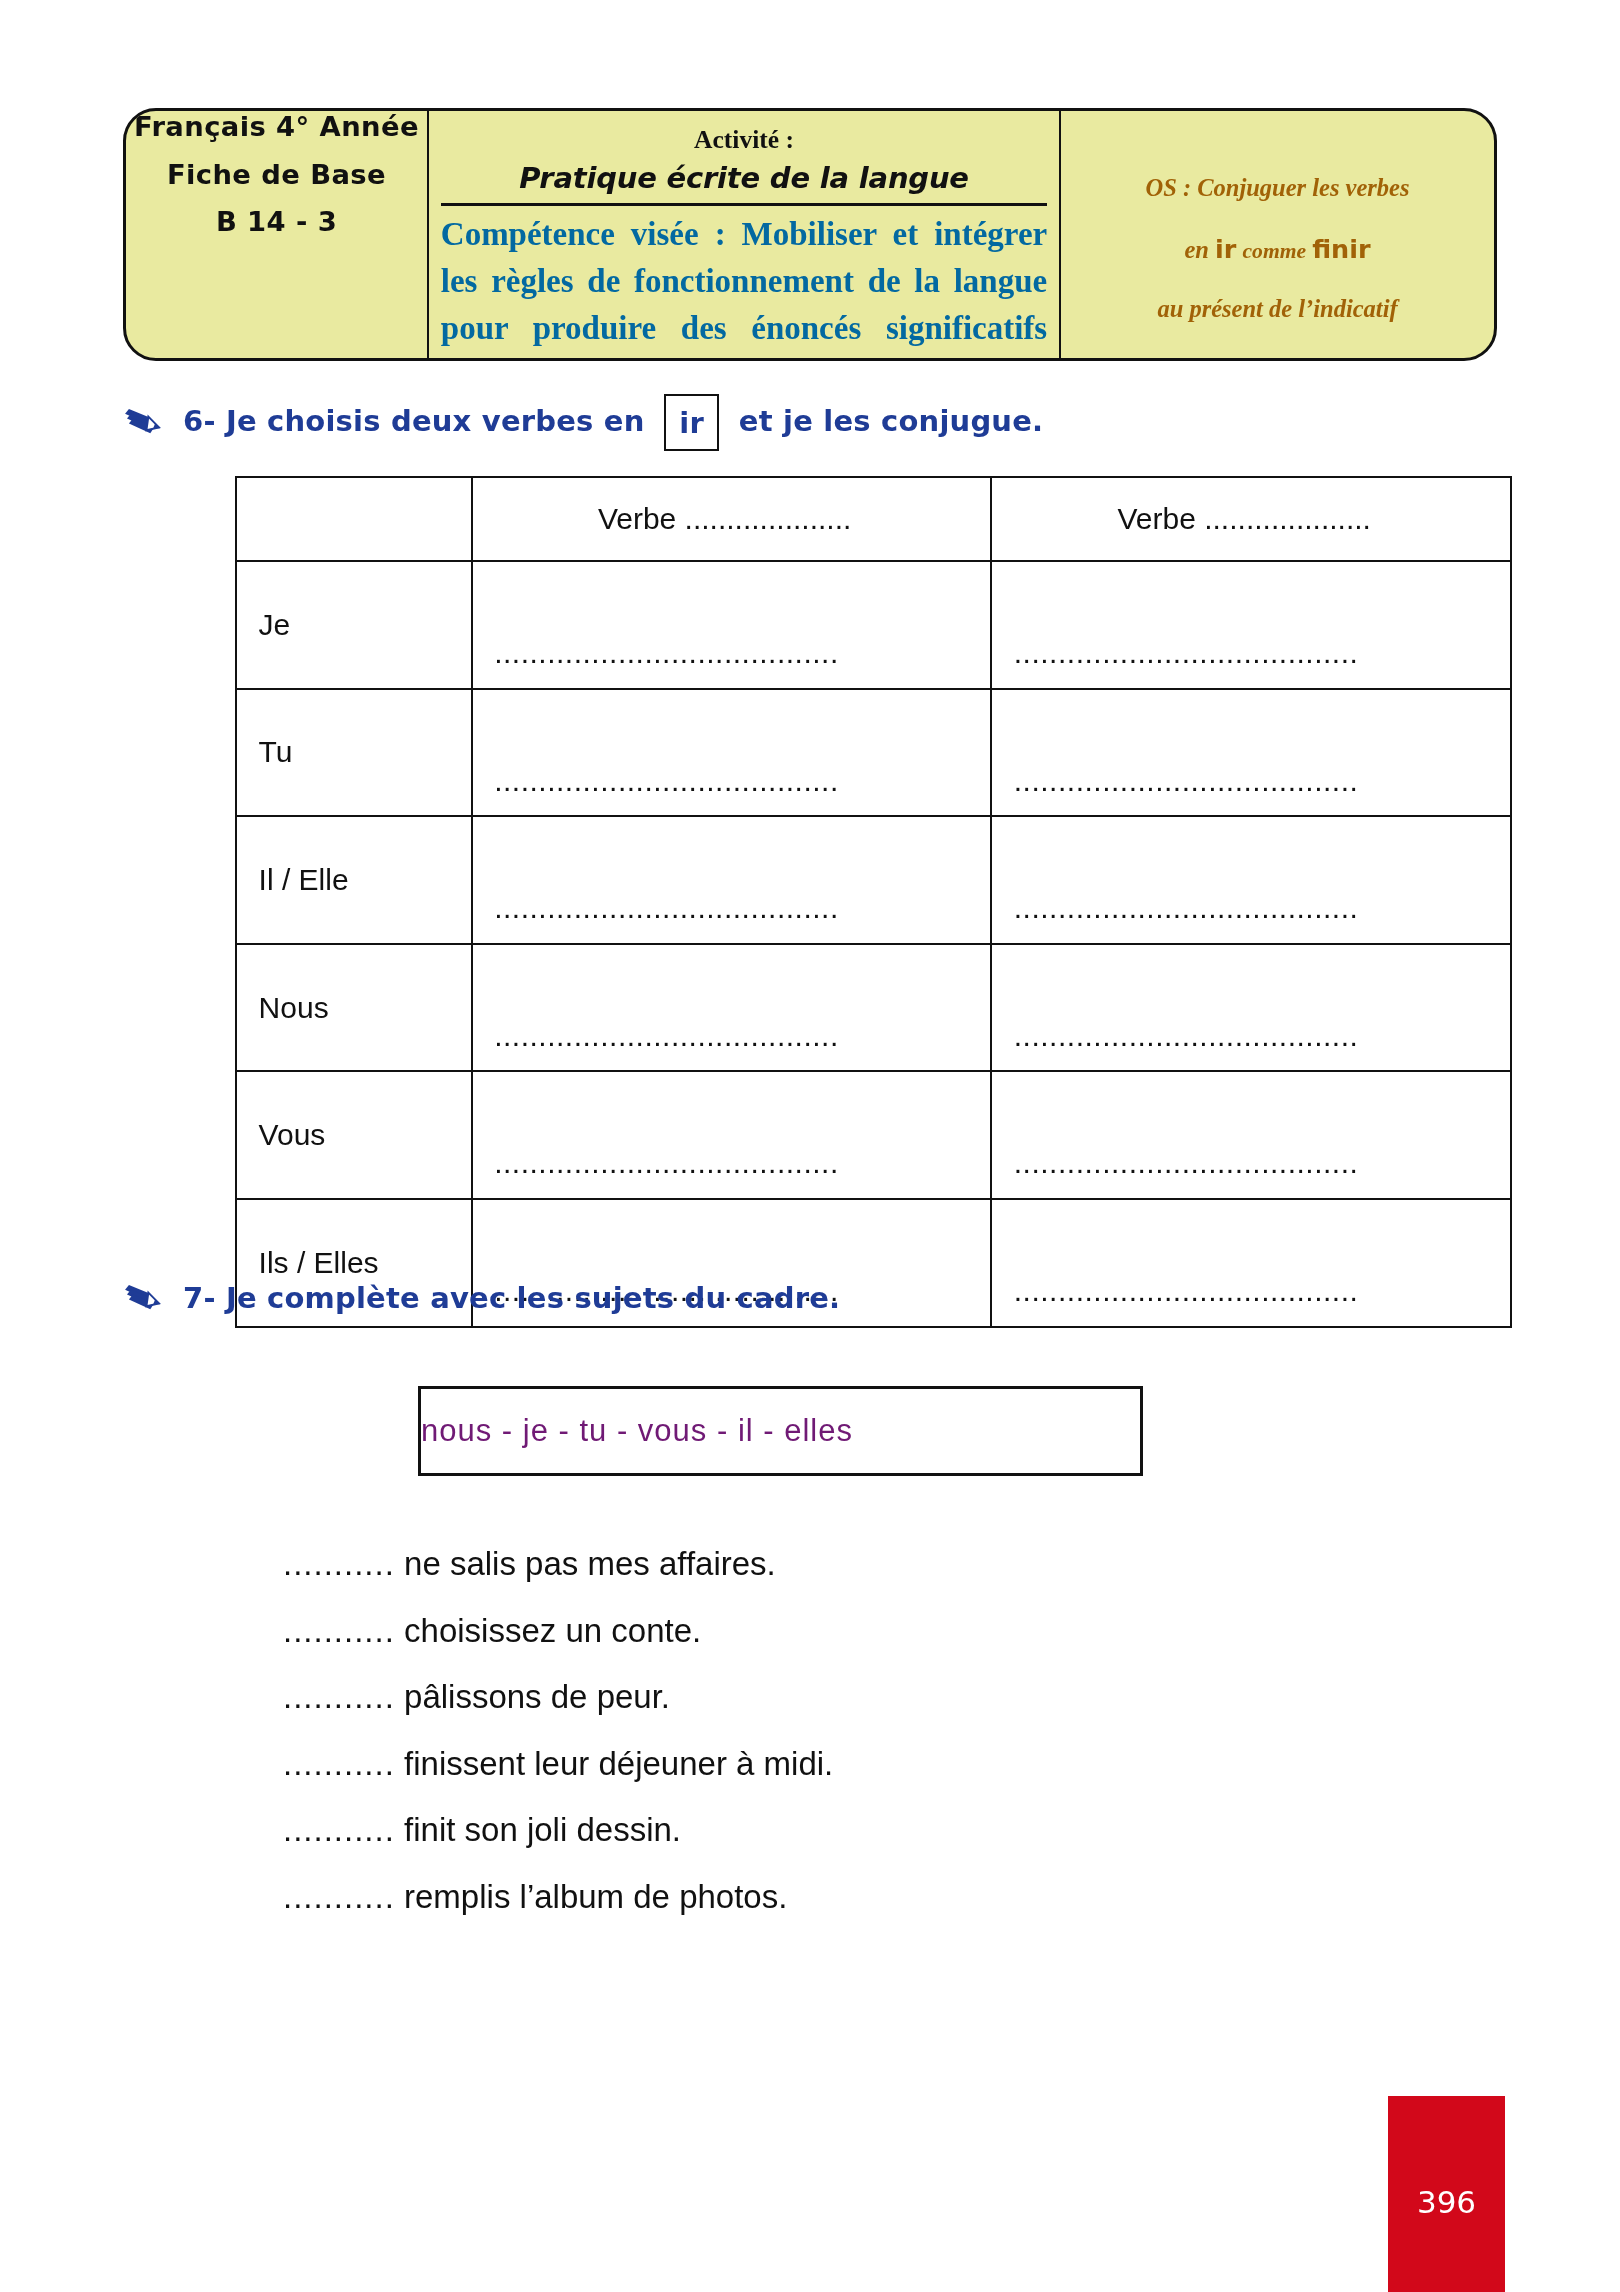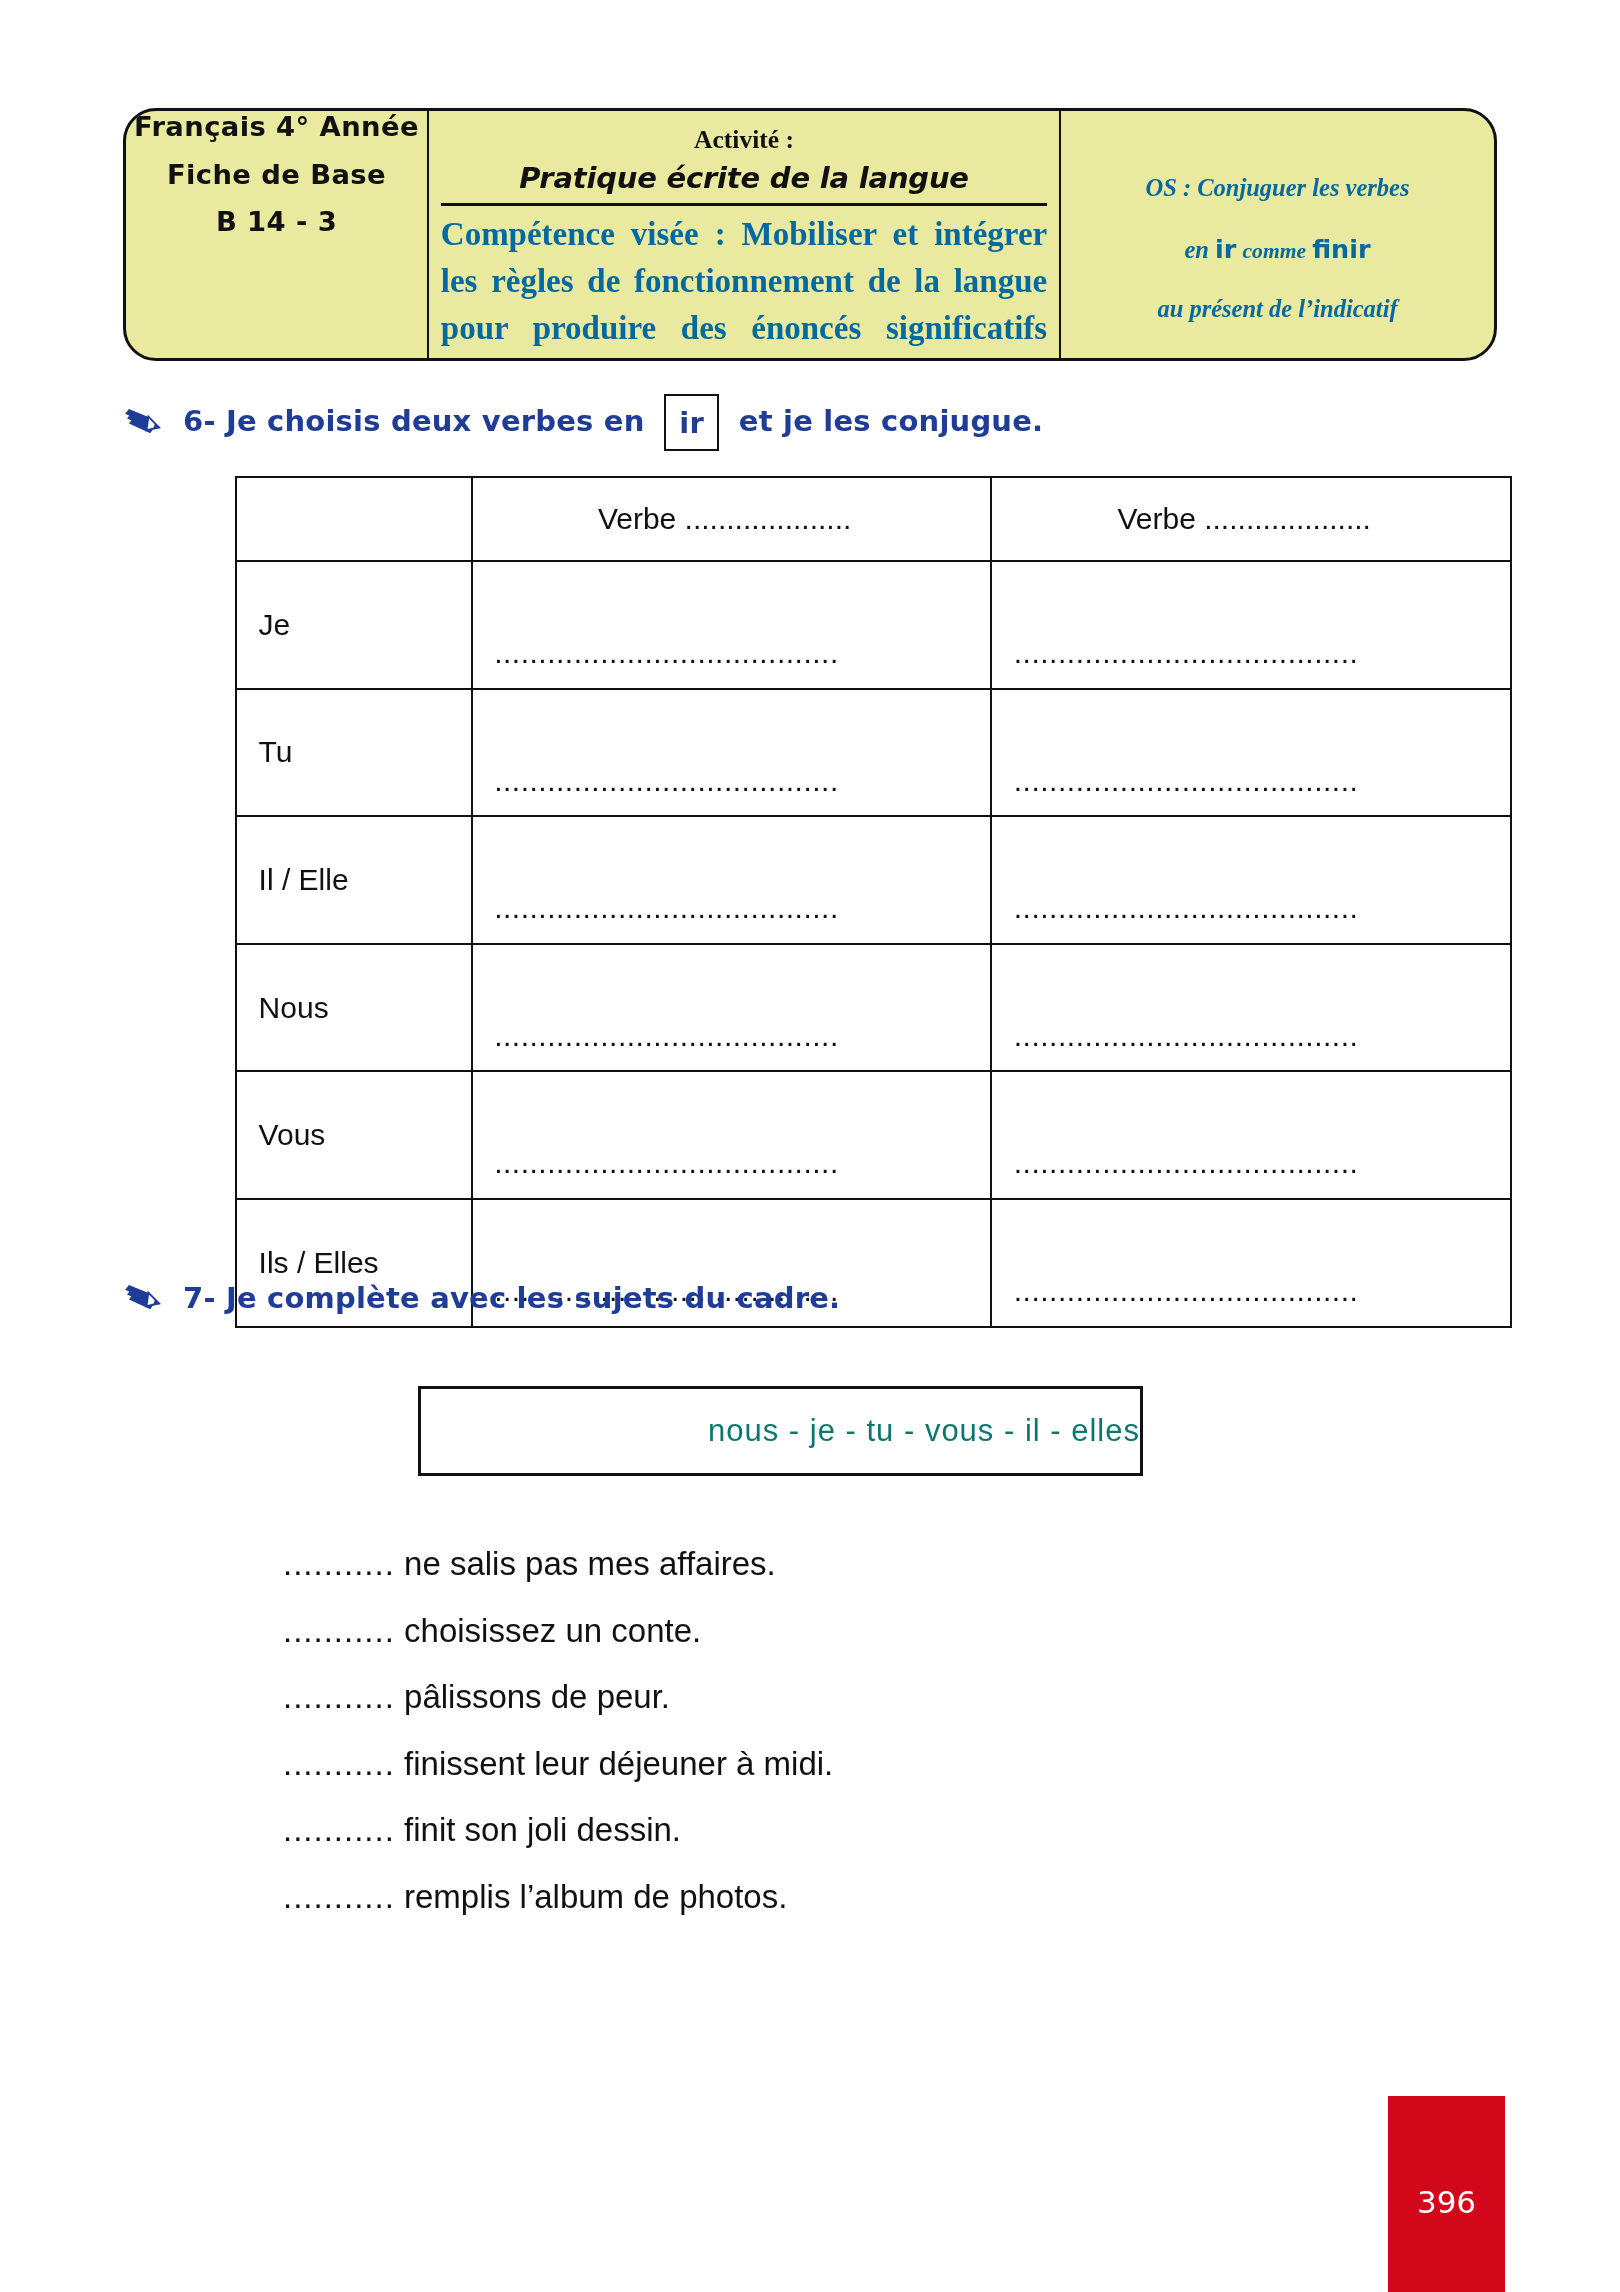--- a/index.html
+++ b/index.html
@@ -94,21 +94,21 @@
     align-items: center;
     justify-content: center;
     gap: 3.9px;
     padding: 0 9.8px;
   }
   .hdr-os-line {
     font-family: "Liberation Serif", serif;
     font-style: italic;
     font-weight: bold;
     font-size: 24.5px;
-    color: #0369a1;
+    color: #a16207;
     text-align: center;
     white-space: nowrap;
     margin-top: 28px;
   }
   .hdr-os-line .mono-bold {
     font-family: "DejaVu Sans", sans-serif;
     font-style: normal;
     font-weight: bold;
     font-size: 25.5px;
   }
@@ -198,24 +198,24 @@
     position: absolute;
     left: 418px;
     top: 1386px;
     width: 725px;
     height: 90px;
     box-sizing: border-box;
     border: 3.9px solid #111111;
     background: #ffffff;
     display: flex;
     align-items: center;
-    justify-content: flex-end;
+    justify-content: flex-start;
     font-family: "Liberation Sans", sans-serif;
     font-size: 31px;
-    color: #0f766e;
+    color: #701a75;
     letter-spacing: 1px;
   }
 
   
   .sentence-list {
     position: absolute;
     left: 251px;
     top: 1541px;
     width: 1078px;
   }

